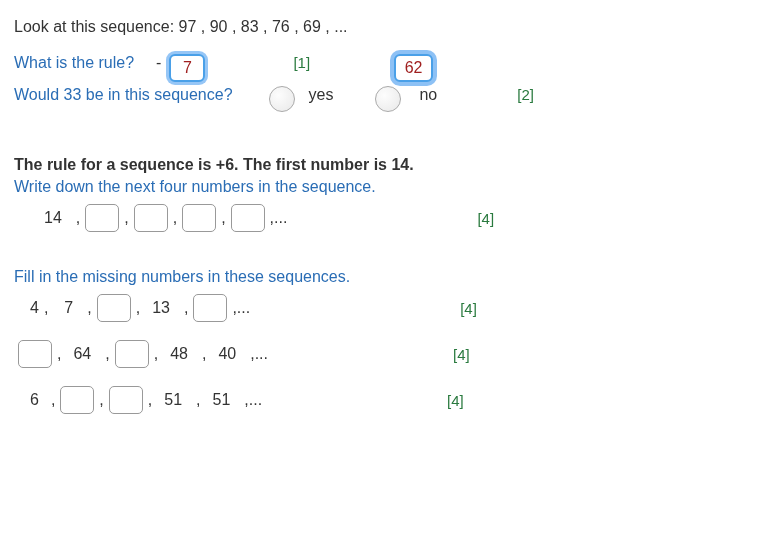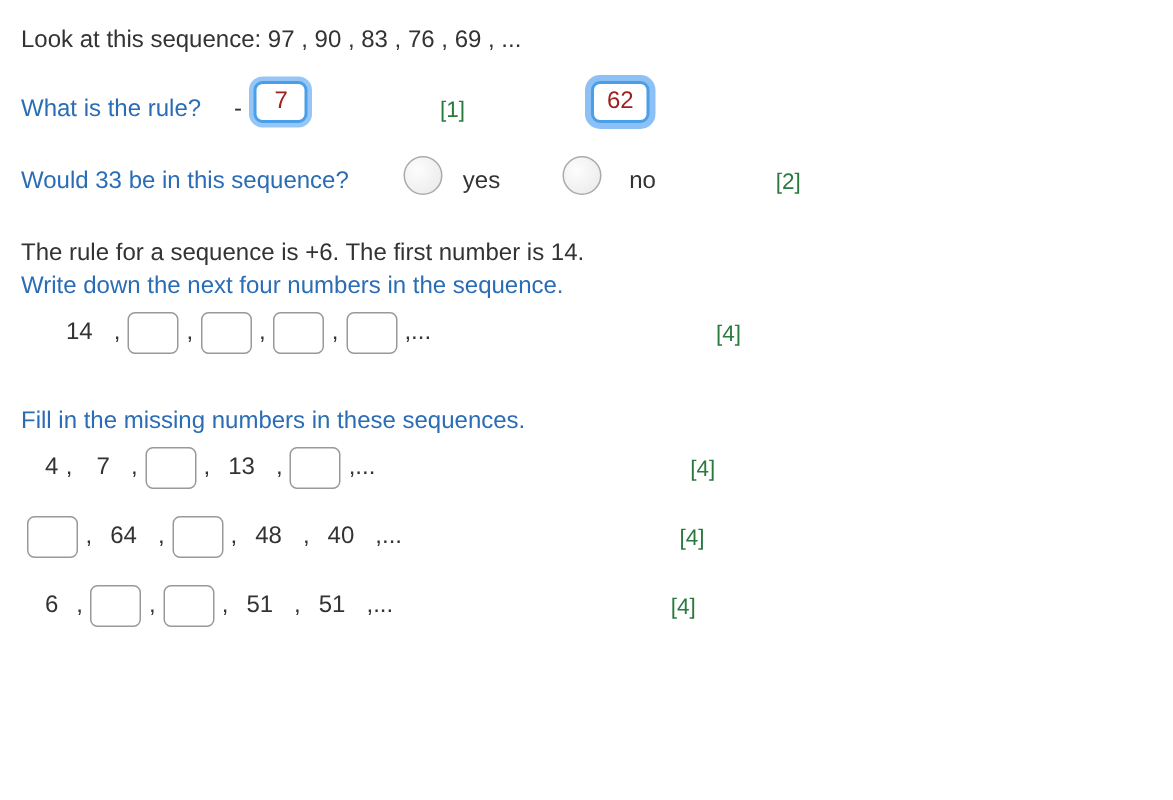--- a/index.html
+++ b/index.html
@@ -6,21 +6,21 @@
     body {
       font-family: Verdana, Geneva, sans-serif;
       font-size: 16px;
       color: #333;
       padding: 18px 14px;
       width: 782px;
       background: #fff;
     }
     .row {
       display: flex;
-      align-items: flex-end;
+      align-items: flex-start;
       flex-wrap: nowrap;
       margin-bottom: 8px;
     }
     .q-text { color: #333; }
     .q-blue { color: #2a6db5; }
     .marks {
       color: #2a7a3f;
       font-size: 15px;
     }
     .input-box {
@@ -55,22 +55,22 @@
       cursor: pointer;
     }
     .seq-line {
       display: flex;
       align-items: center;
       gap: 5px;
       margin-bottom: 10px;
     }
     .section-gap { height: 18px; }
     .row1 { margin-bottom: 18px; }
-    .row2 { margin-bottom: 22px; }
-    .row3 { margin-bottom: 12px; }
+    .row2 { margin-bottom: 4px; }
+    .row3 { margin-bottom: 26px; }
     .indent { padding-left: 30px; }
   </style>
 </head>
 <body>
 
 <div class="row row1">
   <span class="q-text">Look at this sequence: 97 , 90 , 83 , 76 , 69 , ...</span>
 </div>
 
 <div class="row row2" style="gap:8px;">
@@ -94,21 +94,21 @@
   <span style="width:42px"></span>
   <span class="radio"></span>
   <span style="width:18px"></span>
   <span class="q-text">no</span>
   <span style="width:80px"></span>
   <span class="marks">[2]</span>
 </div>
 
 <div class="section-gap"></div>
 
-<div class="row" style="margin-bottom:4px;">
+<div class="row" style="margin-bottom:4px;font-weight:bold;">
   <span class="q-text">The rule for a sequence is +6. The first number is 14.</span>
 </div>
 <div class="row" style="margin-bottom:8px;">
   <span class="q-blue">Write down the next four numbers in the sequence.</span>
 </div>
 <div class="seq-line indent" style="margin-bottom:18px;">
   <span class="q-text">14</span>
   <span style="width:4px"></span>
   <span class="q-text">,</span>
   <input class="input-box" style="">

